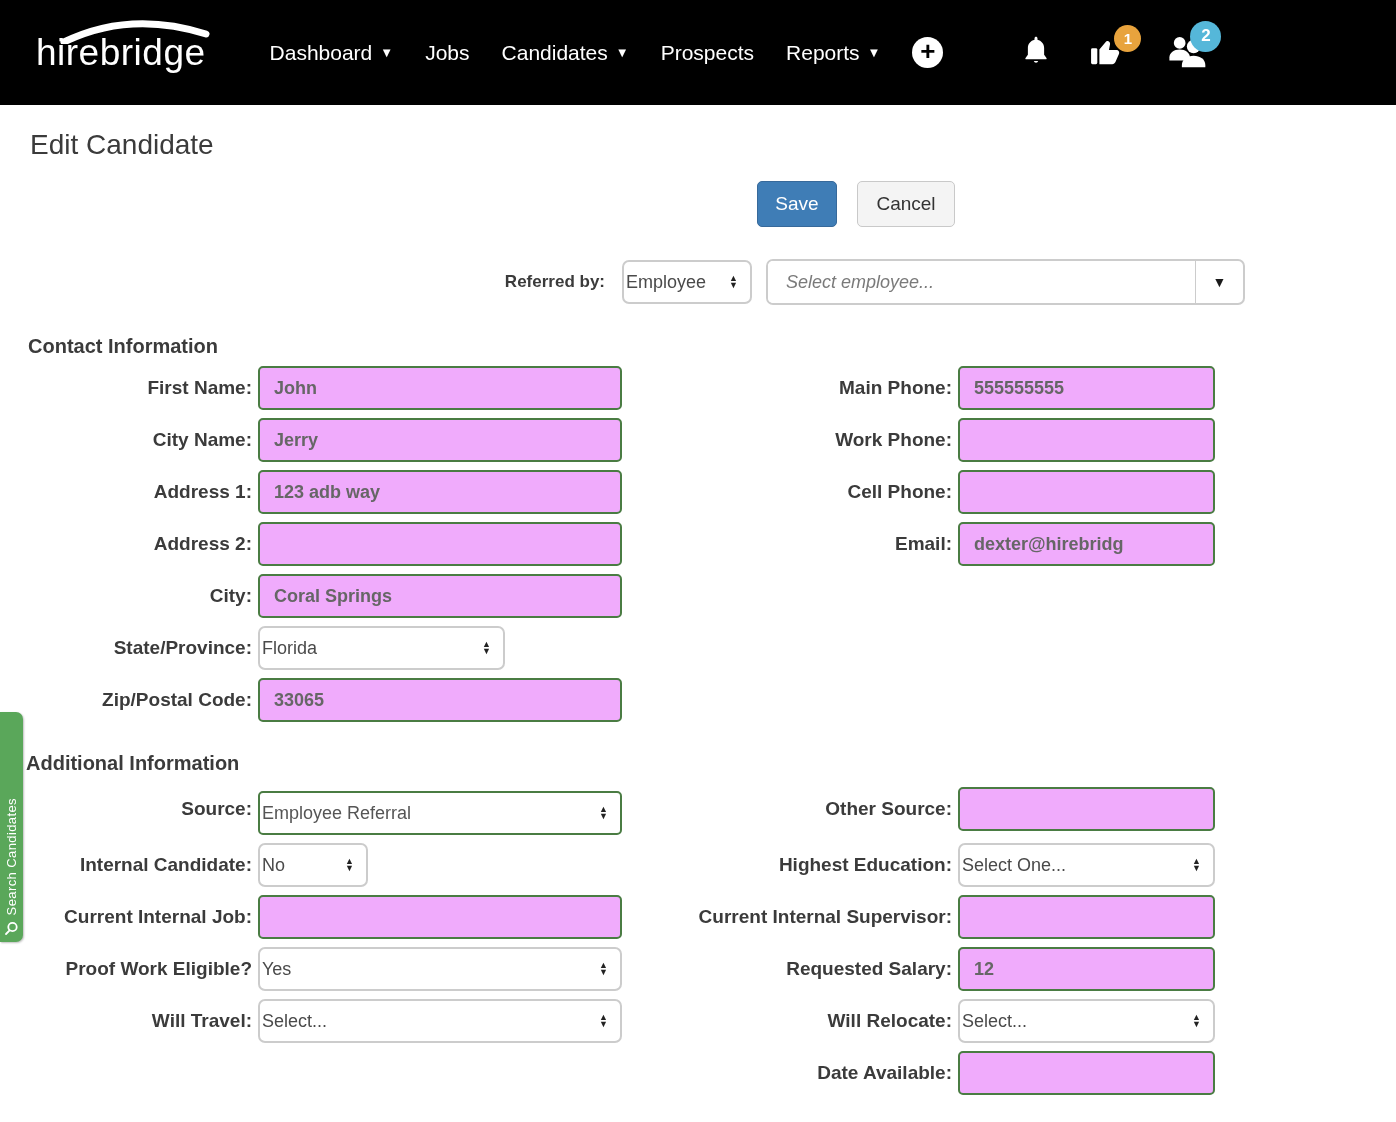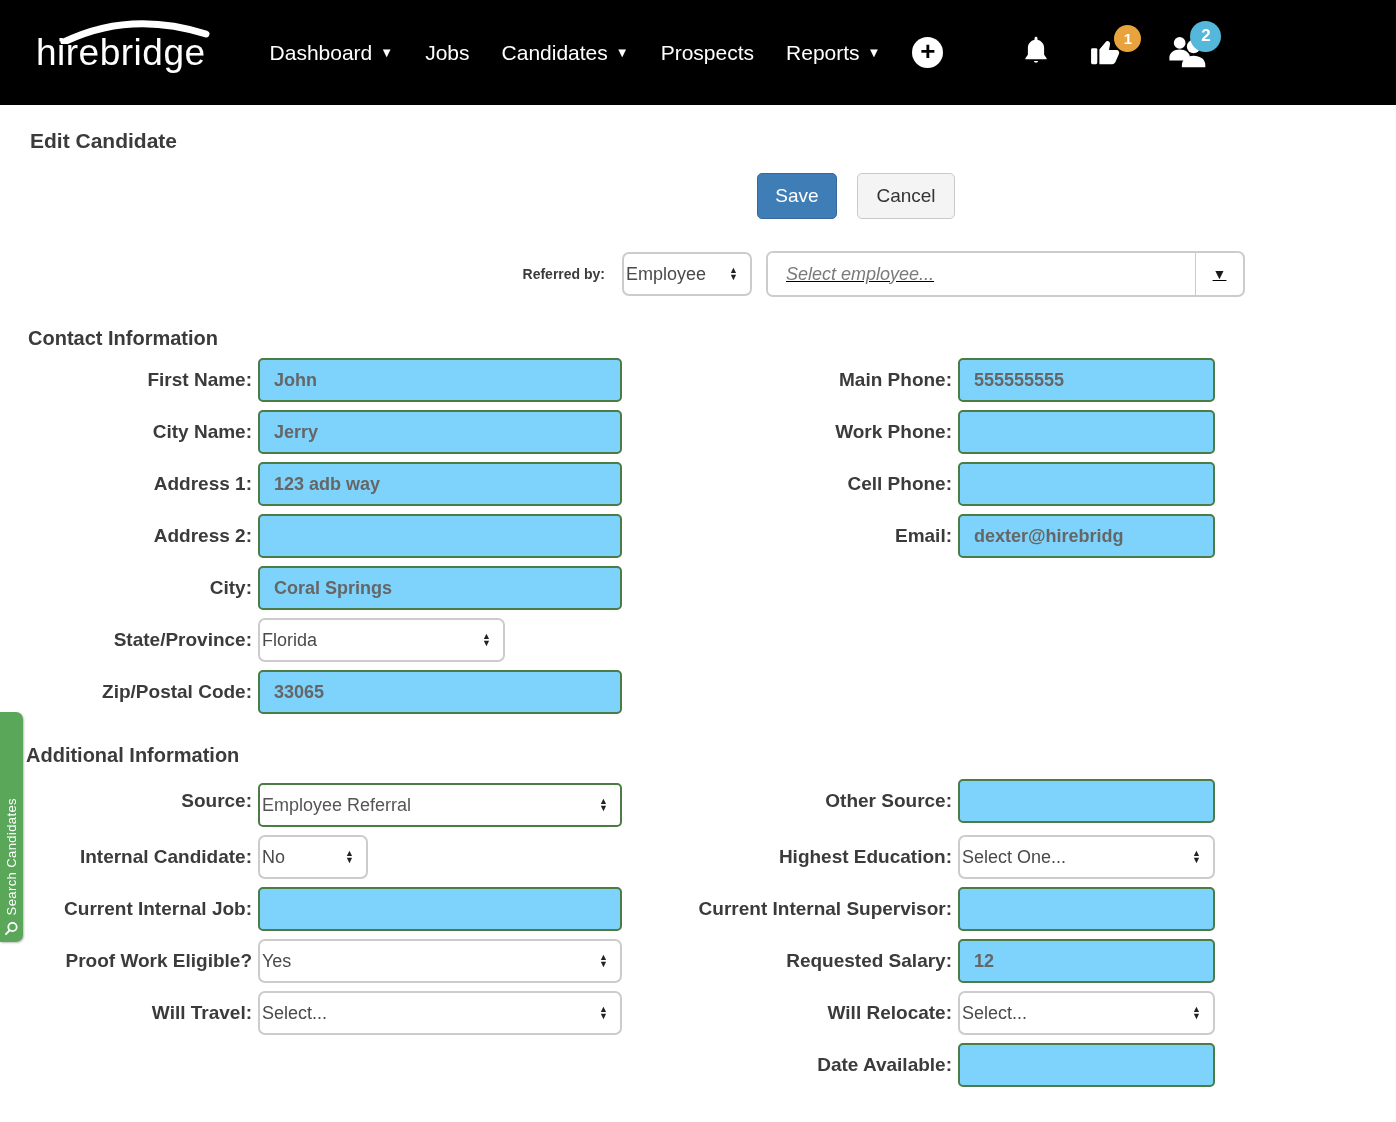--- a/index.html
+++ b/index.html
@@ -17,52 +17,52 @@
   .caret { font-size:13px; color:#fff; line-height:1; }
   .nav-icons { display:flex; align-items:center; }
   .plus-circle { width:31px; height:31px; background:#fff; border-radius:50%; margin-left:32px;
     display:flex; align-items:center; justify-content:center; cursor:pointer; }
   .plus-circle span { color:#000; font-size:26px; font-weight:bold; line-height:1; margin-top:-3px; }
   .icon-wrap { position:relative; cursor:pointer; }
   .badge { position:absolute; width:27px; height:27px; border-radius:50%; color:#fff;
     font-size:15px; font-weight:bold; display:flex; align-items:center; justify-content:center; }
 
   
-  h1 { margin:24px 0 0 30px; font-size:21px; font-weight:700; color:#3b3b3b; }
+  h1 { margin:24px 0 0 30px; font-size:28px; font-weight:400; color:#3b3b3b; }
   .actions { display:flex; gap:20px; margin:20px 14px 0 757px; }
   .btn { font-size:19px; height:46px; border-radius:5px; cursor:pointer; border:1px solid transparent; }
   .btn-save { background:#3f7db6; color:#fff; width:80px; border-color:#37699a; }
   .btn-cancel { background:#f4f4f4; color:#333; width:98px; border-color:#c9c9c9; }
 
   .ref-row { display:flex; align-items:center; margin-top:32px; }
-  .ref-label { width:605px; text-align:right; font-size:14px; font-weight:bold; color:#3b3b3b; }
+  .ref-label { width:605px; text-align:right; font-size:17px; font-weight:bold; color:#3b3b3b; }
   .sel { position:relative; height:44px; background:#fff; border:2px solid #ccc; border-radius:7px;
     display:flex; align-items:center; padding:0 34px 0 2px; font-size:18px; color:#4a4a4a; cursor:pointer; }
   .sel.green { border:2px solid #4a7c43; border-radius:5px; color:#555;margin-top:8px; }
   .spinner { position:absolute; right:12px; top:50%; transform:translateY(-50%); display:flex;
     flex-direction:column; align-items:center; color:#222; }
   .spinner i { font-style:normal; font-size:9px; line-height:7px; }
   .combo { margin-left:14px; width:479px; height:46px; border:2px solid #ccc; border-radius:7px;
-    display:flex; align-items:center; overflow:hidden; background:#fff;text-decoration:underline; }
+    display:flex; align-items:center; overflow:hidden; background:#fff; }
   .combo input { flex:1; border:none; outline:none; height:100%; padding:0 18px; font-size:18px;
     font-style:italic; color:#555; font-family:inherit; }
   .combo input::placeholder { color:#7a7a7a; font-style:italic; }
   .combo-btn { width:48px; height:100%; border-left:1px solid #ccc; display:flex; align-items:center;
     justify-content:center; cursor:pointer; font-size:14px; color:#1a1a1a; }
 
   h2 { font-size:20px; font-weight:bold; color:#3b3b3b; }
   .h-contact { margin:30px 0 8px 28px; }
   .h-additional { margin:30px 0 8px 26px; }
 
   
   .frow { display:grid; grid-template-columns:252px 376px 324px 444px; align-items:center; margin-bottom:8px; }
   .lbl { text-align:right; font-size:19px; font-weight:bold; color:#3b3b3b; white-space:nowrap; }
   .fld { margin-left:6px; }
   .inp { width:364px; height:44px; border:2px solid #4a7c43; border-radius:5px; padding:0 14px;
-    font-size:18px; font-weight:bold; color:#666; font-family:inherit; outline:none; background:#7dd3fc; }
+    font-size:18px; font-weight:bold; color:#666; font-family:inherit; outline:none; background:#f0abfc; }
   .inp.sm { width:257px; }
   .sel.w-full { width:364px; } .sel.w-state { width:247px; } .sel.w-no { width:110px; }
   .sel.w-sm { width:257px; }
 
   
   .search-tab { position:absolute; left:0; top:712px; width:23px; height:230px; background:#5aa75a;
     border-radius:0 7px 7px 0; display:flex; flex-direction:column; align-items:center;
     justify-content:flex-end; cursor:pointer; box-shadow:1px 1px 2px rgba(0,0,0,.25); }
   .search-tab .vtxt { writing-mode:vertical-rl; transform:rotate(180deg); color:#fff; font-size:13px;
     letter-spacing:.4px; margin-bottom:6px; white-space:nowrap; }

